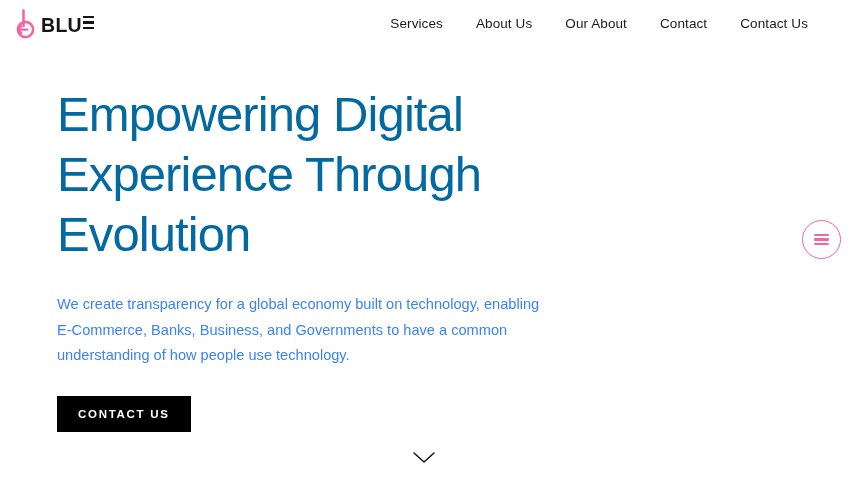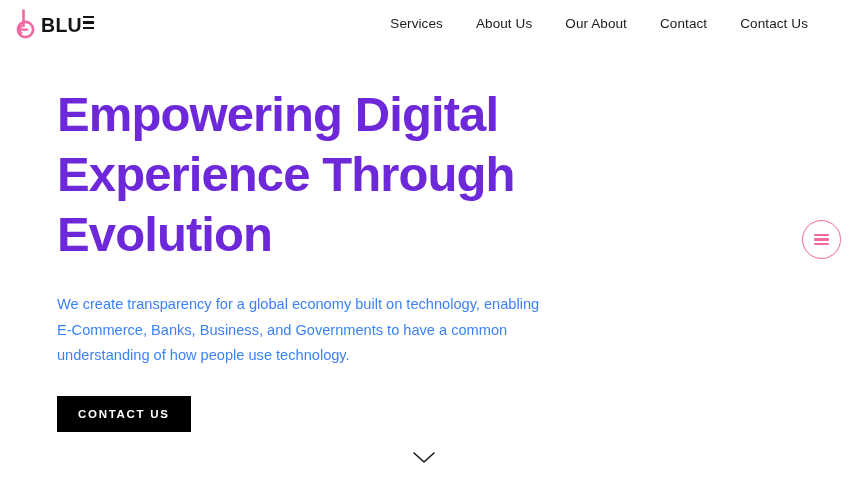--- a/index.html
+++ b/index.html
@@ -76,22 +76,22 @@
     text-decoration:none;
     white-space:nowrap;
     letter-spacing:0.1px;
   }
 
   
   .hero { position:absolute; left:57px; top:84px; width:620px; }
   .hero h1 {
     font-size:49px;
     line-height:60px;
-    font-weight:bold;
-    color:#6d28d9;
+    font-weight:normal;
+    color:#0369a1;
     letter-spacing:-0.9px;
     max-width:560px;
   }
   .hero p {
     margin-top:28px;
     font-size:14.6px;
     line-height:25.5px;
     color:#3b82f6;
     max-width:500px;
   }

